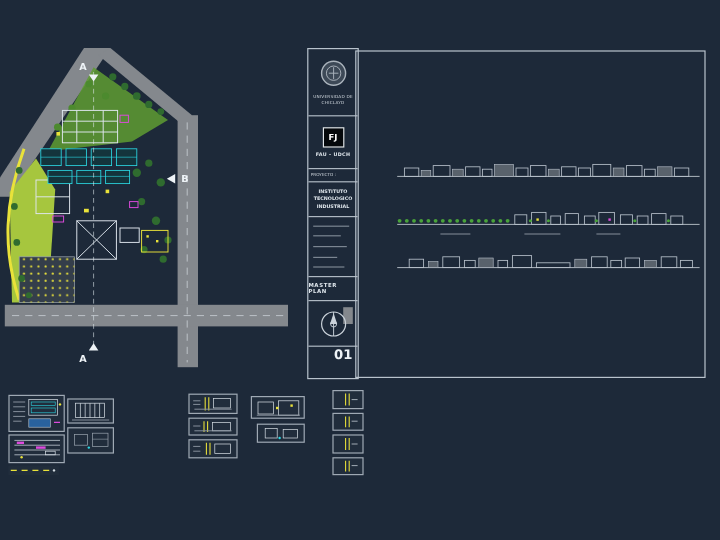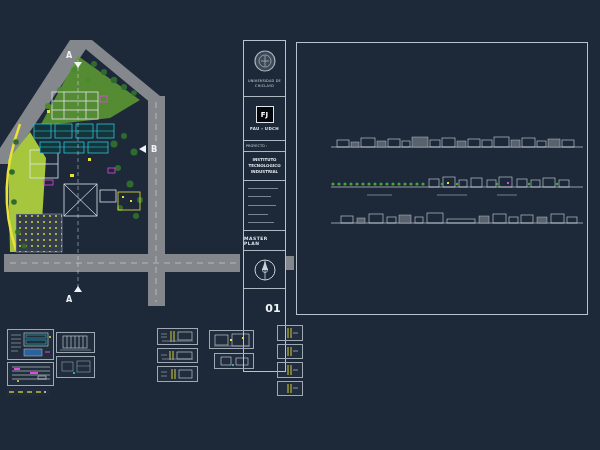--- a/index.html
+++ b/index.html
@@ -32,33 +32,33 @@
   .veg{fill:#49a33a;}
   .wln{stroke:var(--line,#d5dde4);stroke-width:.6;fill:none;}
   .gln{stroke:#8a93a0;stroke-width:.8;}
 
   
   .panel{position:absolute;border:1px solid var(--panel-border,#b9c3cd);box-sizing:border-box;}
   .sheet{position:absolute;border:1px solid #9fa9b4;box-sizing:border-box;background:rgba(255,255,255,0.02);}
   .road-ext{position:absolute;background:var(--road,#84888d);}
 
   
-  .titleblock{position:absolute;left:243px;top:40px;width:43px;height:332px;
+  .titleblock{position:absolute;left:256px;top:40px;width:43px;height:276px;
               border:1px solid var(--panel-border,#b9c3cd);box-sizing:border-box;
               display:flex;flex-direction:column;color:#dfe6ec;}
   .tb-cell{border-bottom:1px solid #aeb8c2;box-sizing:border-box;display:flex;
            flex-direction:column;align-items:center;justify-content:center;overflow:hidden;}
   .tb-emblem{height:56px;}
   .tb-logo{height:44px;}
   .tb-proy{height:11px;align-items:flex-start;justify-content:center;padding-left:2px;}
   .tb-name{height:29px;text-align:center;font-size:4px;font-weight:bold;line-height:1.5;padding:0 2px;}
   .tb-rows{height:50px;justify-content:space-around;align-items:flex-start;padding:3px 4px;}
   .tb-title{height:20px;font-size:4.5px;font-weight:bold;letter-spacing:.5px;}
   .tb-north{height:38px;}
-  .tb-num{height:26px;flex-direction:row;border-bottom:none;align-items:flex-end;}
+  .tb-num{height:26px;flex-direction:row;border-bottom:none;align-items:flex-start;}
   .tb-univ{font-size:3.5px;text-align:center;line-height:1.4;margin-top:2px;letter-spacing:.2px;color:#cfd6dd;}
   .logo-box{width:16px;height:15px;background:#05080b;border:1px solid #dfe5ea;display:flex;
             align-items:center;justify-content:center;font-weight:bold;font-size:7px;color:#ffffff;}
   .tb-fac{font-size:4px;font-weight:bold;margin-top:3px;letter-spacing:.3px;}
   .tb-proy-label{font-size:3.5px;color:#cfd6dd;}
   .tb-row{height:1px;background:#7b8591;}
   .tb-row.w1{width:90%;}.tb-row.w2{width:70%;}.tb-row.w3{width:85%;}
   .tb-row.w4{width:60%;}.tb-row.w5{width:80%;}
   .tb-num-grid{width:16px;border-right:1px solid #aeb8c2;
                background:repeating-linear-gradient(to bottom,transparent 0 6px,#7b8591 6px 7px);}

